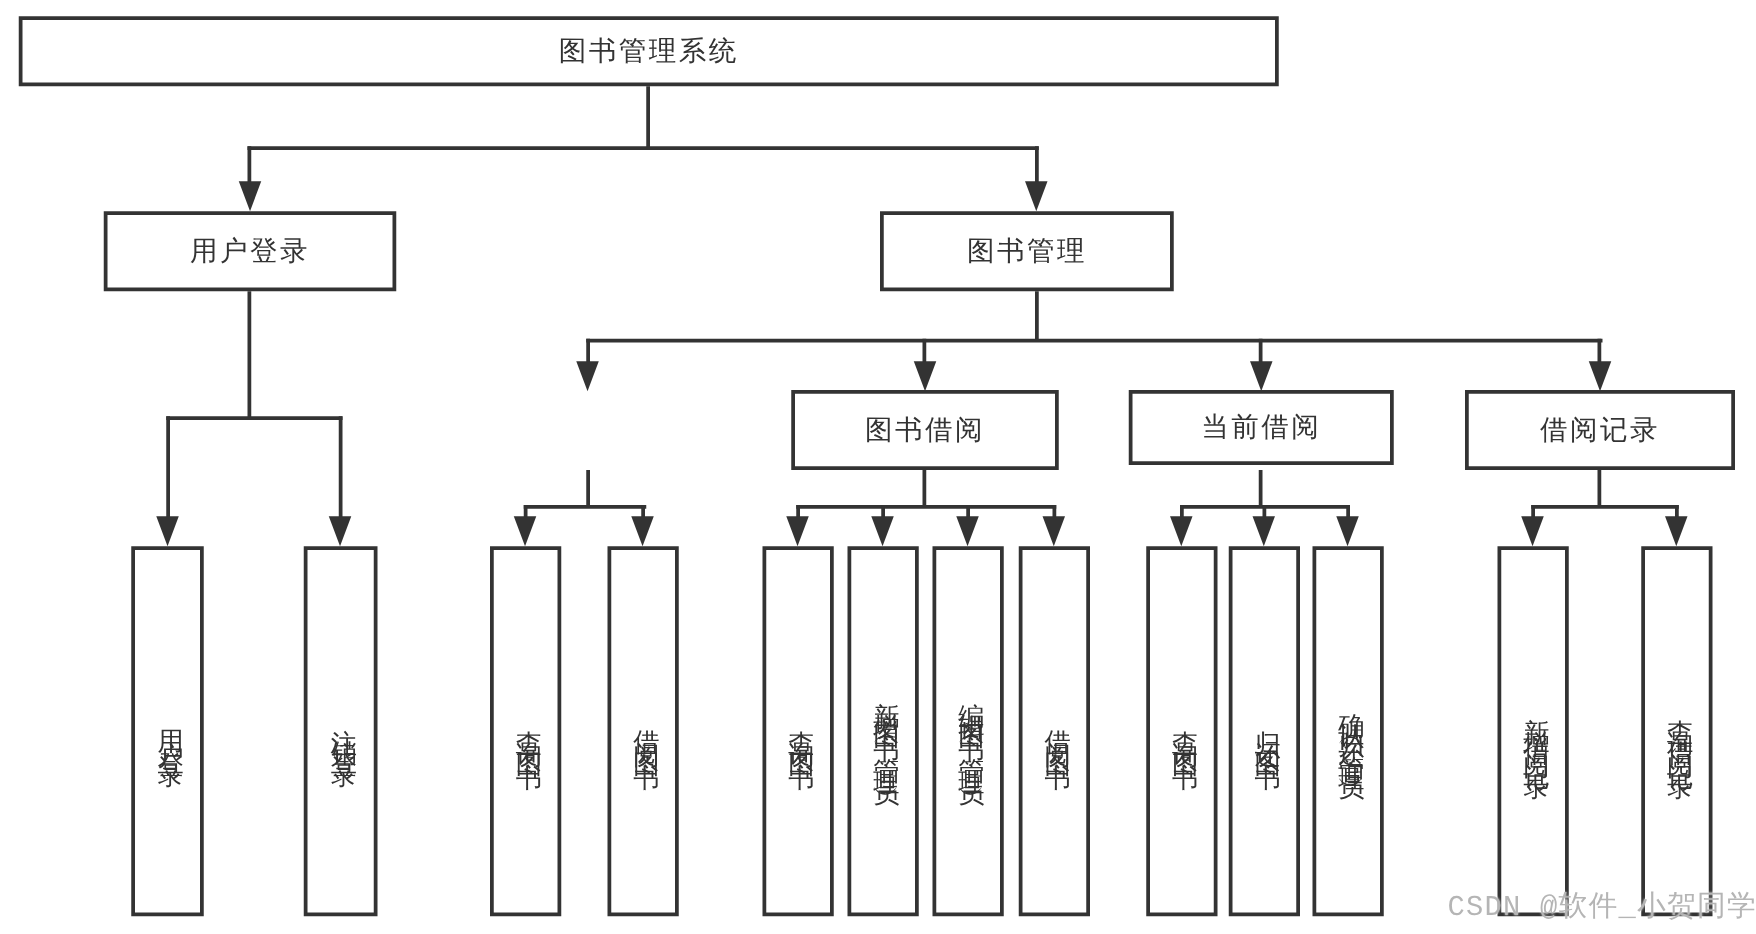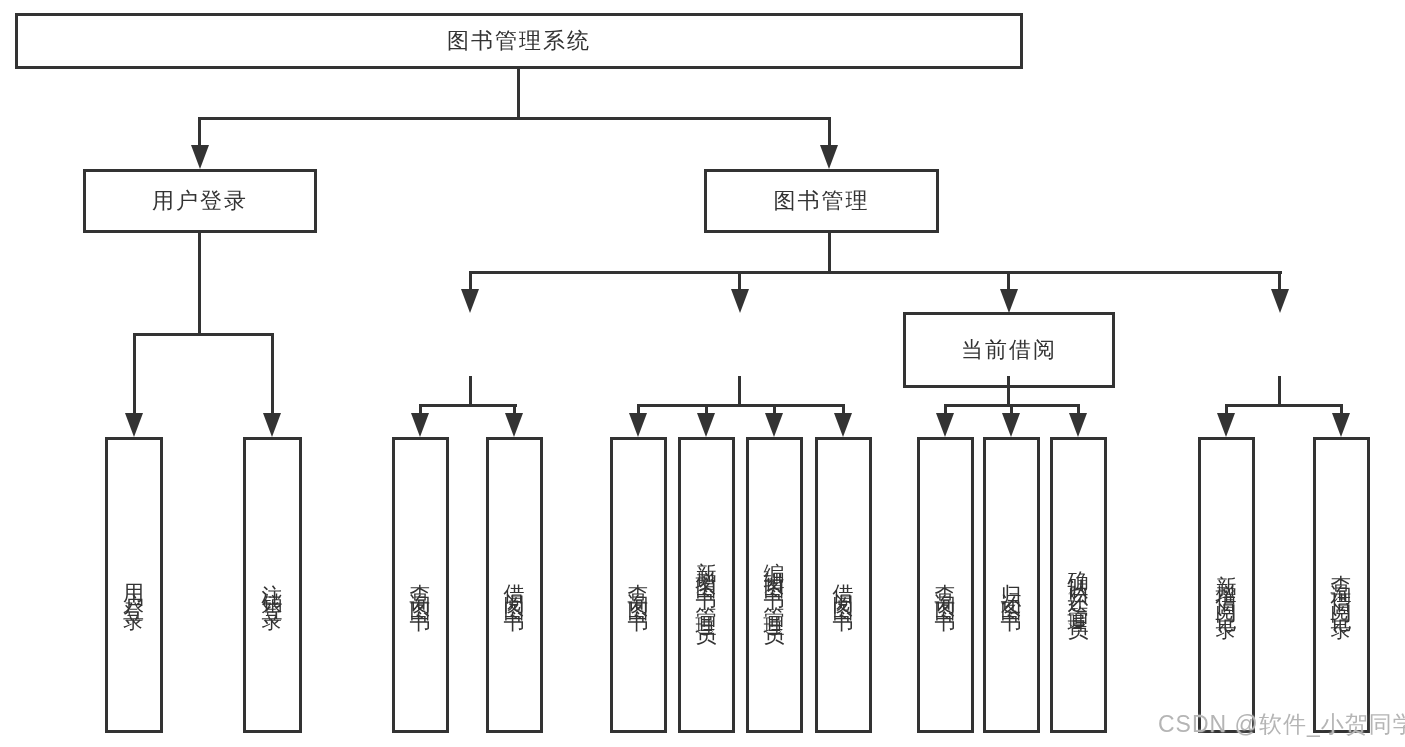--- a/index.html
+++ b/index.html
@@ -1,20 +1,20 @@
 <!DOCTYPE html>
 <html><head>
 <meta charset="utf-8">
 <style>
   html,body{margin:0;padding:0;background:#ffffff;}
   .canvas{
     position:relative;
     width:1405px;height:747px;
     background:#ffffff;
-    font-family:Liberation Sans, sans-serif;
+    font-family:Liberation Mono, monospace;
     overflow:hidden;
   }
   
   .node{
     position:absolute;
     box-sizing:border-box;
     border:3px solid #333333;
     background:#ffffff;
     display:flex;align-items:center;justify-content:center;
   }
@@ -81,22 +81,28 @@
   <div class="hline" style="left:469px;top:271px;width:813px"></div>
   <div class="vline" style="left:469px;top:271px;height:22px"></div>
   <div class="arrow" style="left:461px;top:289px"></div>
   <div class="vline" style="left:738px;top:271px;height:22px"></div>
   <div class="arrow" style="left:731px;top:289px"></div>
   <div class="vline" style="left:1007px;top:271px;height:22px"></div>
   <div class="arrow" style="left:1000px;top:289px"></div>
   <div class="vline" style="left:1278px;top:271px;height:22px"></div>
   <div class="arrow" style="left:1271px;top:289px"></div>
 
-  <div class="node" style="left:903px;top:312px;width:212px;height:76px">
+  <div class="node" style="left:633px;top:312px;width:214px;height:64px">
+    <span class="hlabel">图书借阅</span>
+  </div>
+  <div class="node" style="left:903px;top:312px;width:212px;height:60px">
     <span class="hlabel">当前借阅</span>
+  </div>
+  <div class="node" style="left:1172px;top:312px;width:216px;height:64px">
+    <span class="hlabel">借阅记录</span>
   </div>
 
   <div class="vline" style="left:469px;top:376px;height:30px"></div>
   <div class="hline" style="left:419px;top:404px;width:98px"></div>
   <div class="vline" style="left:419px;top:404px;height:12px"></div>
   <div class="arrow" style="left:411px;top:413px"></div>
   <div class="vline" style="left:513px;top:404px;height:12px"></div>
   <div class="arrow" style="left:505px;top:413px"></div>
 
   <div class="vline" style="left:738px;top:376px;height:30px"></div>

